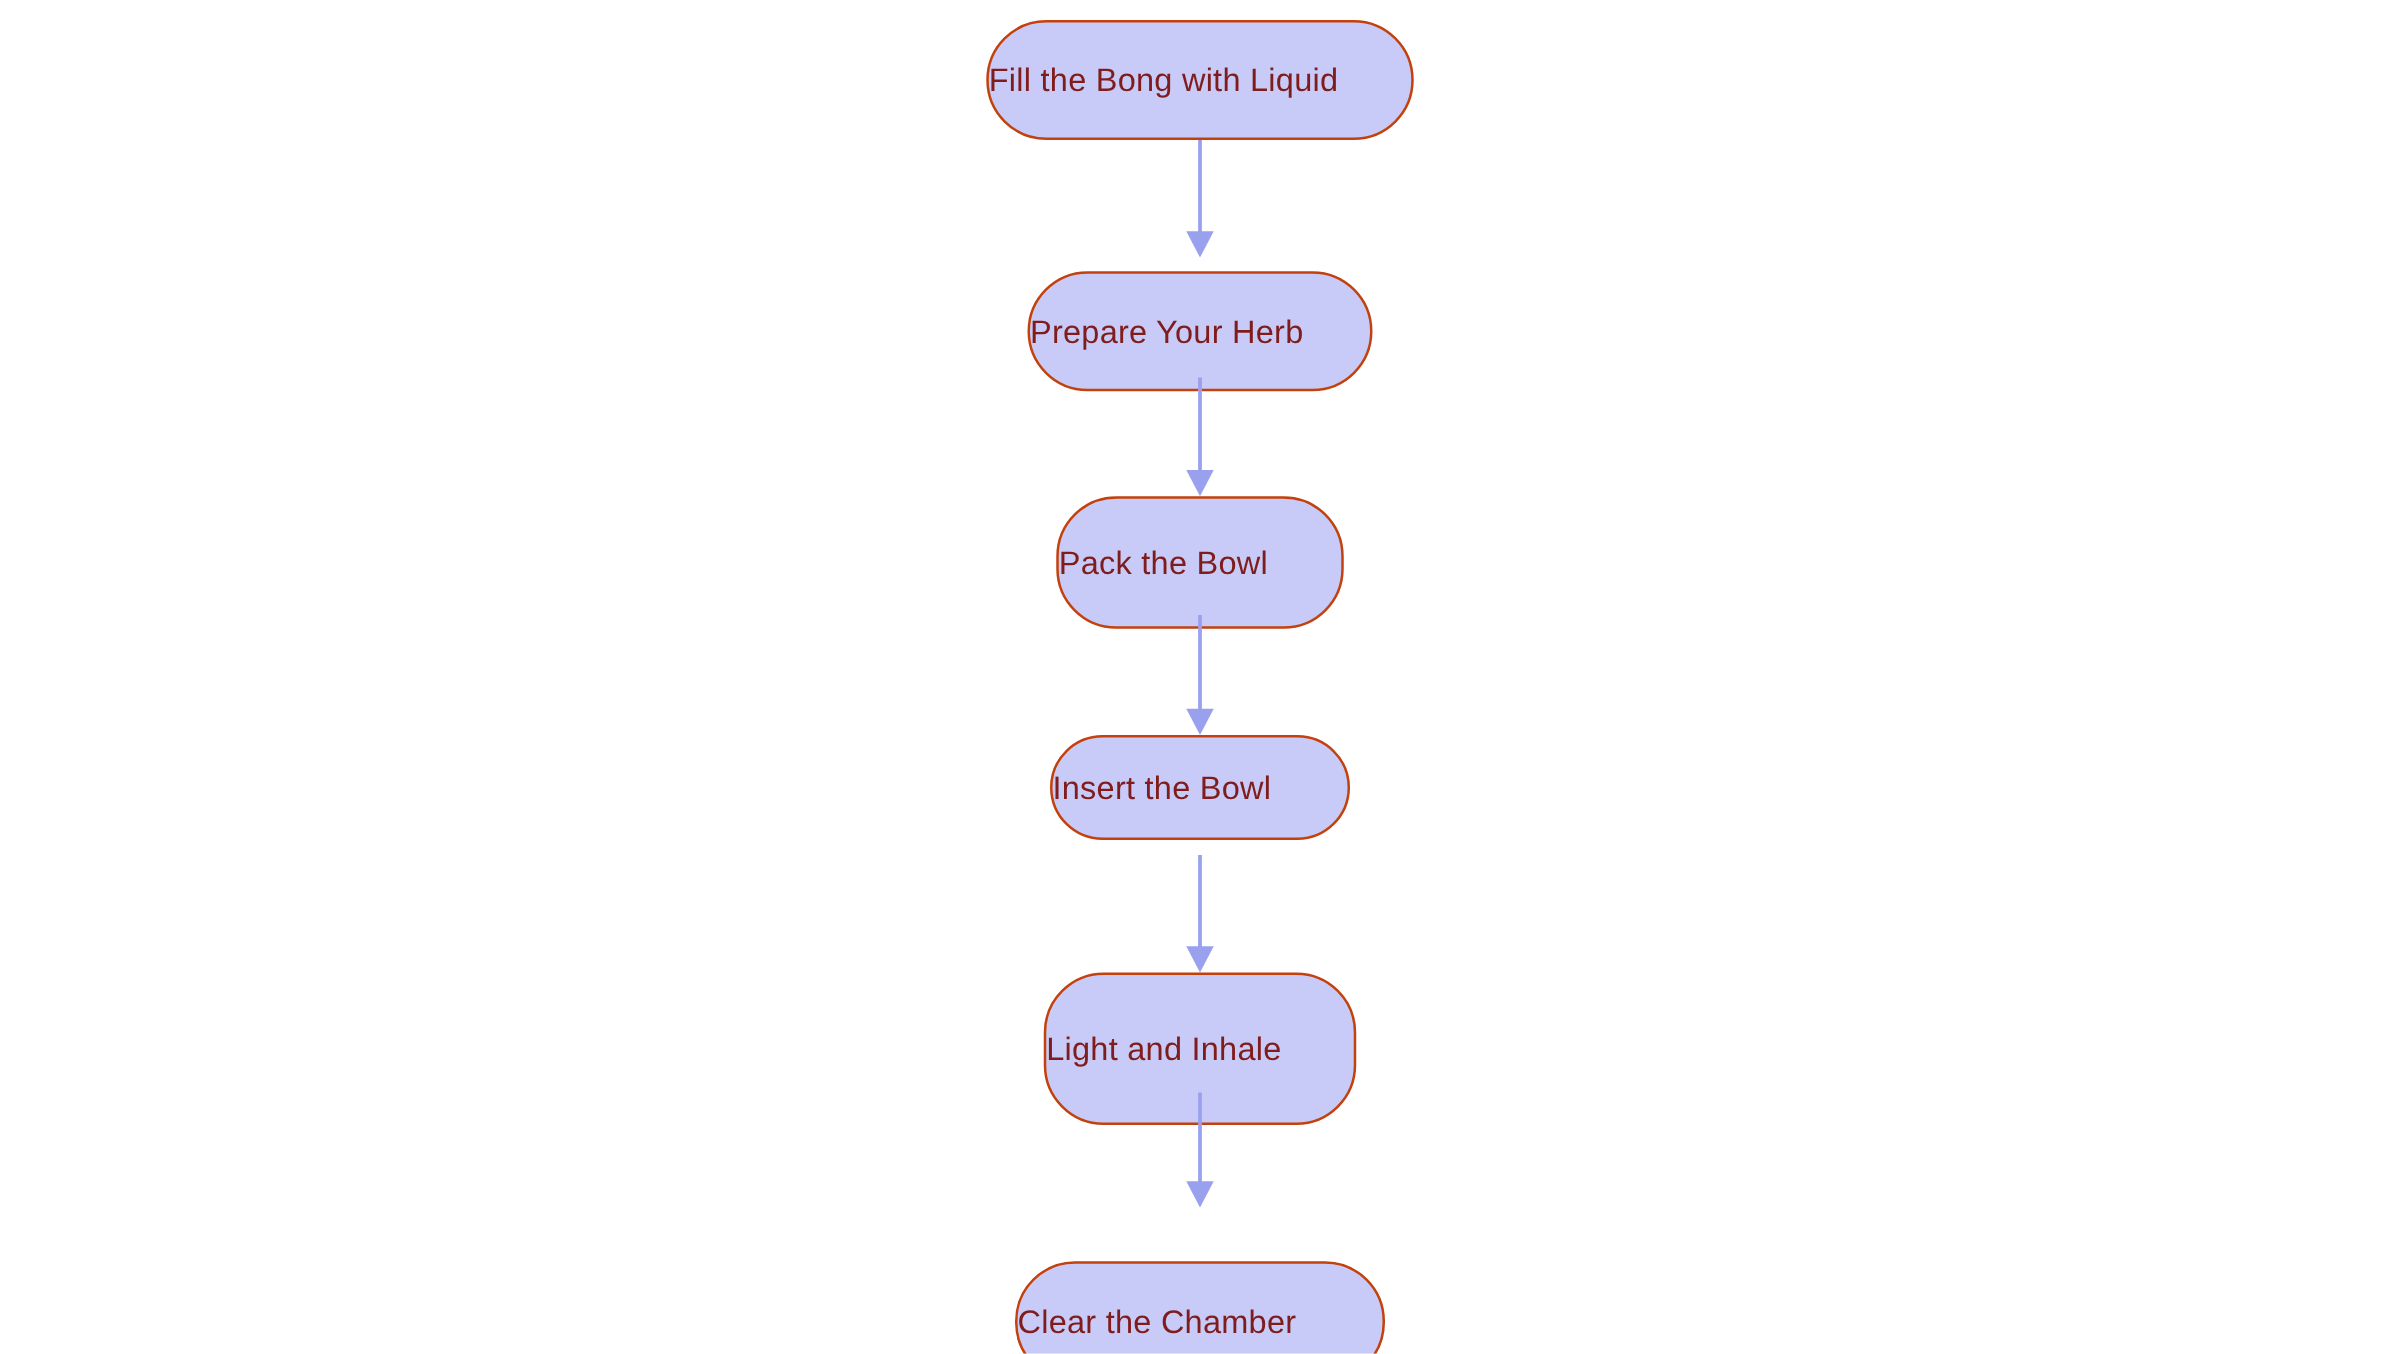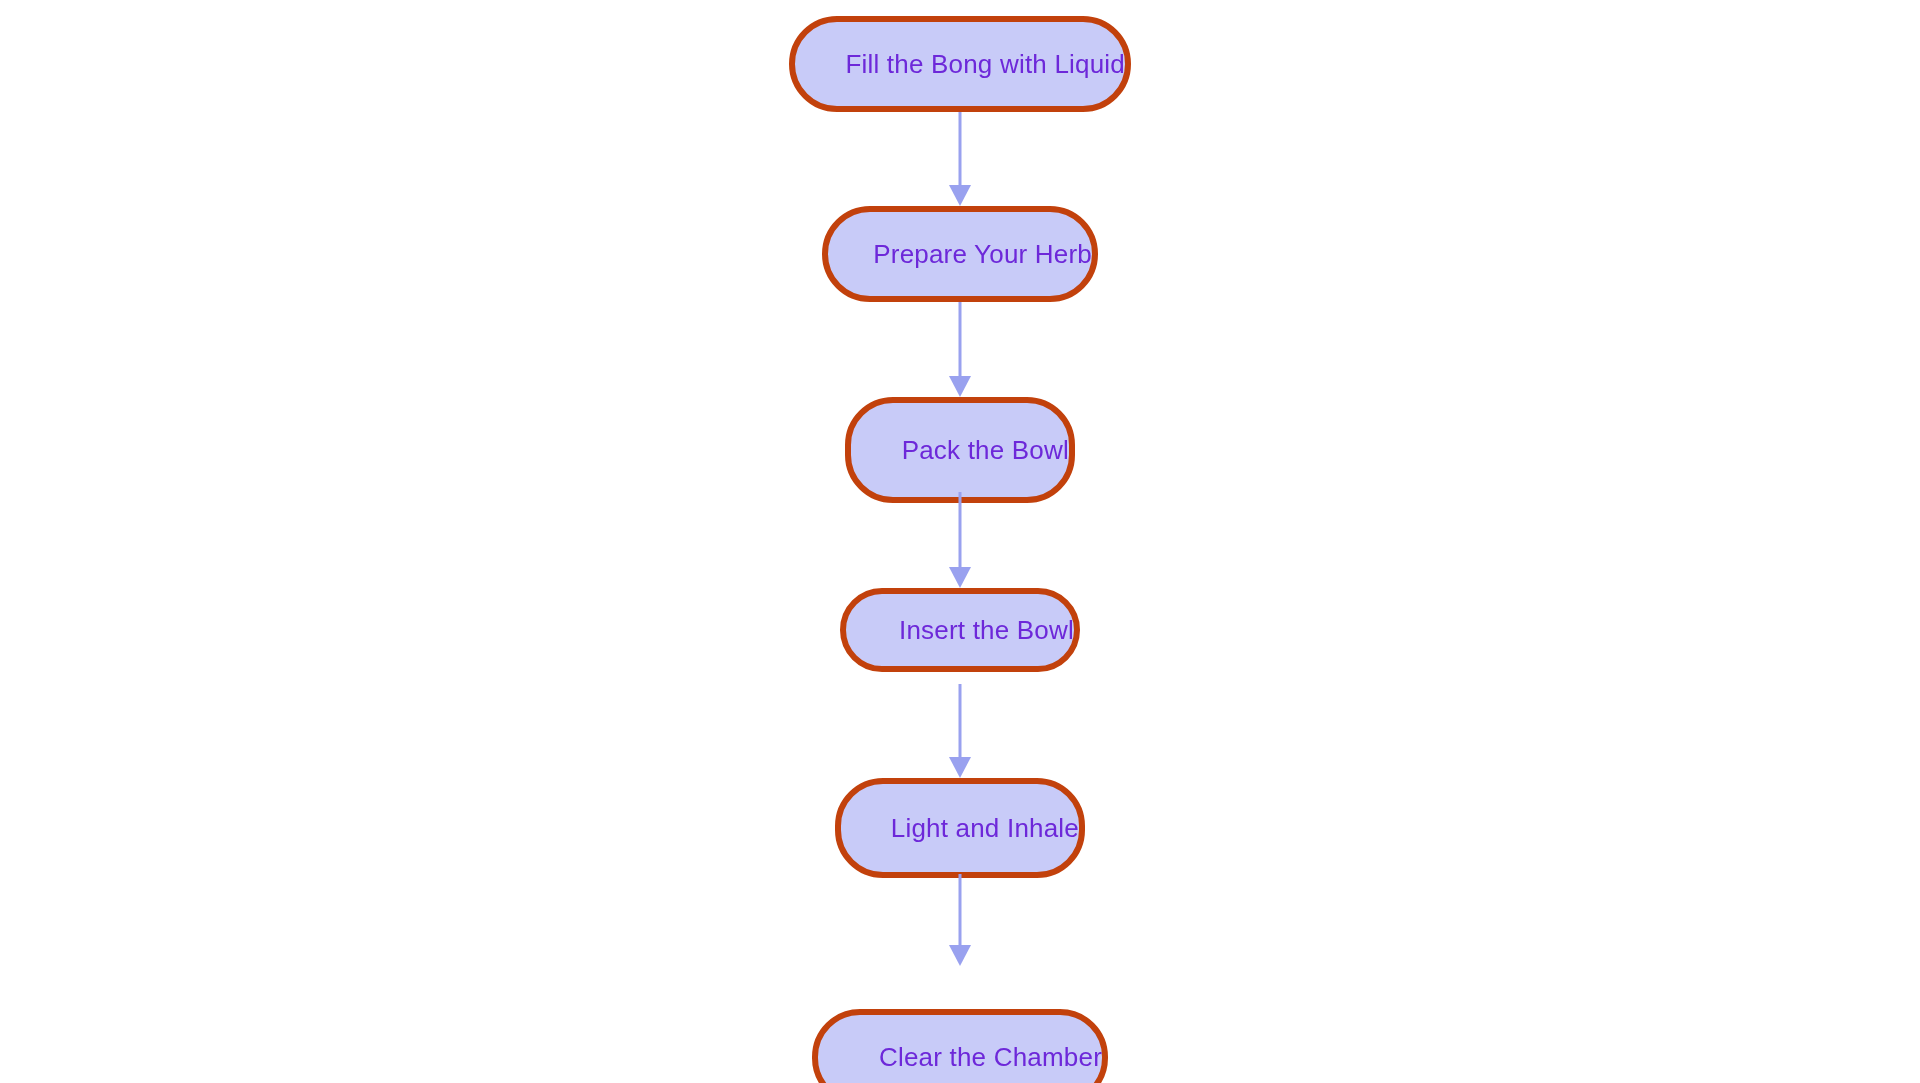--- a/index.html
+++ b/index.html
@@ -16,35 +16,35 @@
     font-family: "Liberation Sans", sans-serif;
   }
   
   .node {
     position: absolute;
     left: 50%;
     transform: translateX(-50%);
     height: 96px;
     box-sizing: border-box;
     background: #c8cbf8;
-    border: 6px solid #c2410c;
+    border: 2px solid #c2410c;
     border-radius: 48px;
-    color: #6d28d9;
+    color: #7f1d1d;
     font-size: 26px;
     letter-spacing: 0.2px;
     display: flex;
     align-items: center;
-    justify-content: flex-end;
+    justify-content: flex-start;
     white-space: nowrap;
   }
   .n1 { top: 16px;  width: 342px; }
-  .n2 { top: 206px; width: 276px; }
+  .n2 { top: 217px; width: 276px; }
   .n3 { top: 397px; width: 230px; height: 106px; }
   .n4 { top: 588px; width: 240px; height: 84px; }
-  .n5 { top: 778px; width: 250px; height: 100px; }
+  .n5 { top: 778px; width: 250px; height: 122px; }
   .n6 { top: 966px; width: 296px; height: 97px; margin-top: 43px; }
   
   .arrow {
     position: absolute;
     left: 50%;
     transform: translateX(-50%);
     width: 24px;
   }
   .a1 { top: 112px; height: 94px; }
   .a2 { top: 302px; height: 95px; }

